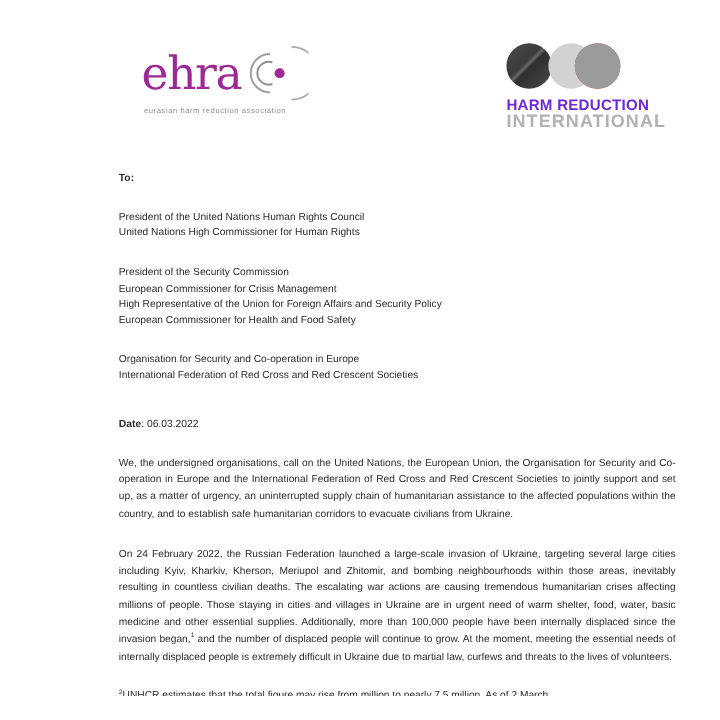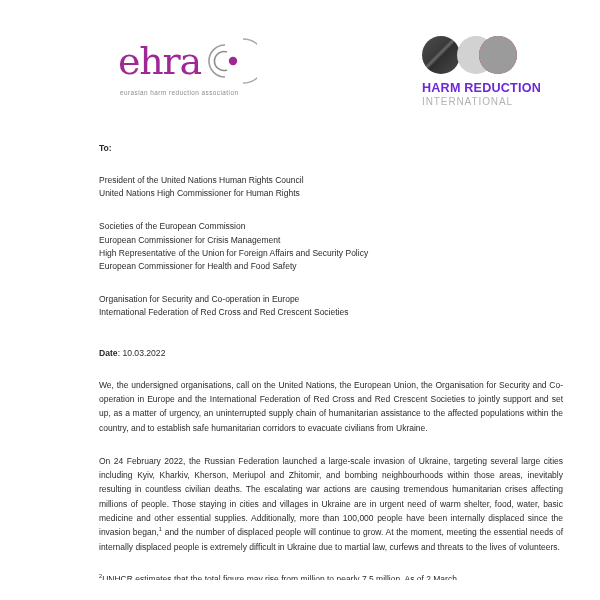--- a/index.html
+++ b/index.html
@@ -106,22 +106,22 @@
   }
   .hri-name {
     margin-top: 7px;
     font-size: 12.6px;
     font-weight: bold;
     letter-spacing: 0.2px;
     color: #6d28d9;
     line-height: 14px;
   }
   .hri-sub {
-    font-size: 10px;
-    font-weight: normal;
+    font-size: 15px;
+    font-weight: bold;
     letter-spacing: 0.9px;
     color: #b2b2b2;
     line-height: 14px;
   }
 
   
   .body-area {
     position: absolute;
     left: 69px;
     top: 143px;
@@ -219,33 +219,33 @@
   <div class="body-area">
 
     <div class="to-label">To:</div>
 
     <div class="addr-group">
       <div class="addr-line">President of the United Nations Human Rights Council</div>
       <div class="addr-line">United Nations High Commissioner for Human Rights</div>
     </div>
 
     <div class="addr-group">
-      <div class="addr-line">Societies of the European Commission</div>
+      <div class="addr-line">President of the Security Commission</div>
       <div class="addr-line">European Commissioner for Crisis Management</div>
       <div class="addr-line">High Representative of the Union for Foreign Affairs and Security Policy</div>
       <div class="addr-line">European Commissioner for Health and Food Safety</div>
     </div>
 
     <div class="addr-group">
       <div class="addr-line">Organisation for Security and Co-operation in Europe</div>
       <div class="addr-line">International Federation of Red Cross and Red Crescent Societies</div>
     </div>
 
     <div class="date-line">
-      <span class="date-key">Date</span><span>: 10.03.2022</span>
+      <span class="date-key">Date</span><span>: 06.03.2022</span>
     </div>
 
     <p class="para">We, the undersigned organisations, call on the United Nations, the European Union, the Organisation for Security and Co-operation in Europe and the International Federation of Red Cross and Red Crescent Societies to jointly support and set up, as a matter of urgency, an uninterrupted supply chain of humanitarian assistance to the affected populations within the country, and to establish safe humanitarian corridors to evacuate civilians from Ukraine.</p>
 
     <p class="para tight">
       <span>On 24 February 2022, the Russian Federation launched a large-scale invasion of Ukraine, targeting several large cities including Kyiv, Kharkiv, Kherson, Meriupol and Zhitomir, and bombing neighbourhoods within those areas, inevitably resulting in countless civilian deaths. The escalating war actions are causing tremendous humanitarian crises affecting millions of people. Those staying in cities and villages in Ukraine are in urgent need of warm shelter, food, water, basic medicine and other essential supplies. Additionally, more than 100,000 people have been internally displaced since the invasion began,</span><sup class="fn">1</sup><span> and the number of displaced people will continue to grow. At the moment, meeting the essential needs of internally displaced people is extremely difficult in Ukraine due to martial law, curfews and threats to the lives of volunteers.</span>
     </p>
 
     <p class="para-clipped">
       <sup class="fn">2</sup><span>UNHCR estimates that the total figure may rise from million to nearly 7.5 million. As of 2 March</span>

